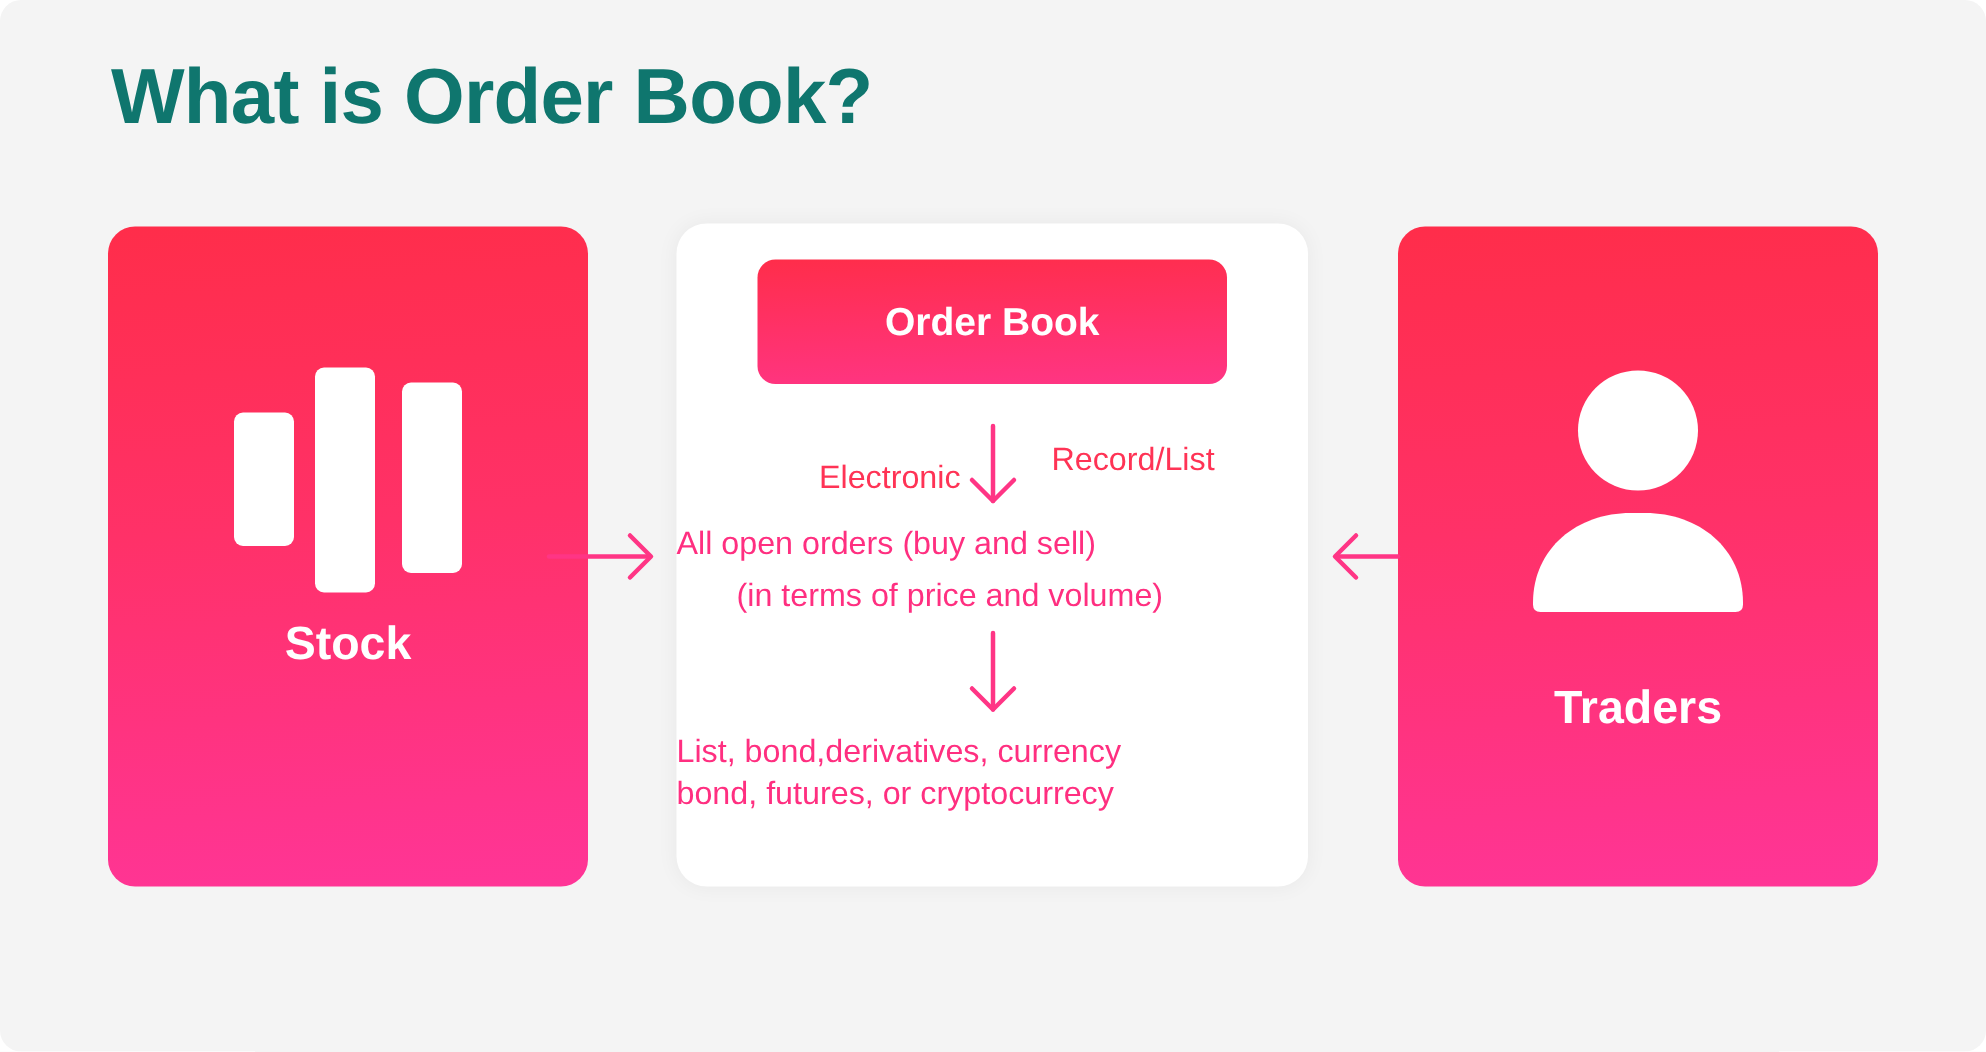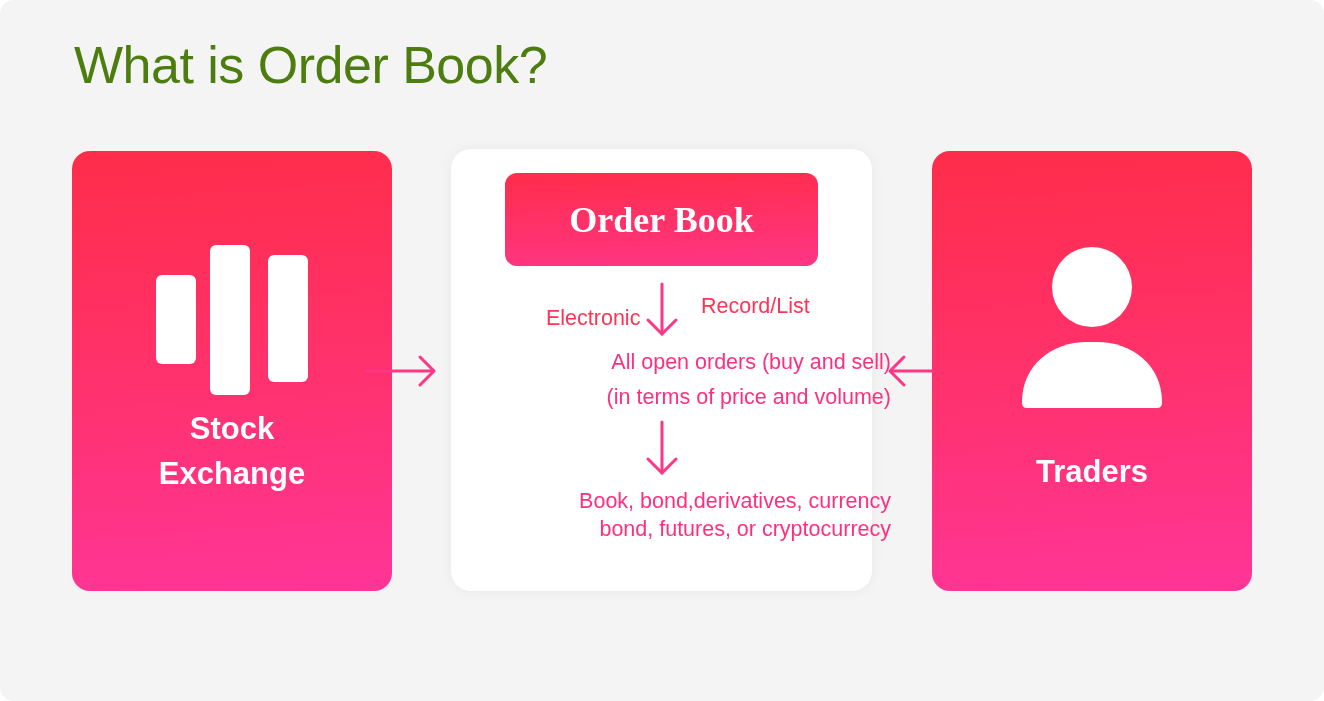--- a/index.html
+++ b/index.html
@@ -1,73 +1,72 @@
 <!DOCTYPE html>
 <html><head>
   <meta charset="utf-8">
   <style>
     html, body { margin: 0; padding: 0; background: #ffffff; }
     body { width: 1324px; height: 701px; position: relative; overflow: hidden; font-family: "Liberation Sans", sans-serif; }
     .frame { position: absolute; left: 0; top: 0; width: 1324px; height: 701px; background: #f4f4f4; border-radius: 14px; }
-    .title { position: absolute; left: 74px; top: 34px; margin: 0; font-size: 52px; font-weight: 400; color: #4d7c0f; letter-spacing: -0.5px; line-height: 62px; font-family: "Liberation Sans", sans-serif; }
+    .title { position: absolute; left: 74px; top: 34px; margin: 0; font-size: 52px; font-weight: 700; color: #0f766e; letter-spacing: -0.5px; line-height: 62px; font-family: "Liberation Sans", sans-serif; }
     .card { position: absolute; top: 151px; width: 320px; height: 440px; border-radius: 18px; background: linear-gradient(176deg, #ff2d4a 0%, #ff3168 45%, #ff3597 100%); }
     .card.left { left: 72px; }
     .card.right { left: 932px; }
     .card-label { position: absolute; left: 0; right: 0; text-align: center; color: #ffffff; font-weight: 700; font-size: 31px; line-height: 45px; }
     .left .card-label { top: 406px; top: 255px; }
     .right .card-label { top: 298px; }
     .bar { position: absolute; background: #ffffff; border-radius: 6px; }
     .center { position: absolute; left: 451px; top: 149px; width: 421px; height: 442px; background: #ffffff; border-radius: 20px; box-shadow: 0 0 14px rgba(0,0,0,0.05); }
-    .ob-btn { position: absolute; left: 505px; top: 173px; width: 313px; height: 93px; border-radius: 12px; background: linear-gradient(178deg, #ff2d4a 0%, #ff3585 100%); color: #fff; font-size: 36px; font-weight: 700; display: flex; align-items: center; justify-content: center; font-family: Liberation Serif, serif; }
+    .ob-btn { position: absolute; left: 505px; top: 173px; width: 313px; height: 83px; border-radius: 12px; background: linear-gradient(178deg, #ff2d4a 0%, #ff3585 100%); color: #fff; font-size: 26px; font-weight: 700; display: flex; align-items: center; justify-content: center; }
     .txt { position: absolute; font-size: 21.5px; line-height: 28px; white-space: nowrap; }
     .red { color: #ff3355; margin-left: 22px; }
     .pink { color: #ff2f80; }
-    .center-text { left: 451px; width: 399px; text-align: right; margin-left: 41px; }
+    .center-text { left: 451px; width: 399px; text-align: left; }
     svg { position: absolute; overflow: visible; }
   </style>
 </head>
 <body>
 
 <div class="frame"></div>
 
 <h1 class="title">What is Order Book?</h1>
 
 <div class="card left">
   <div class="bar" style="left:84px; top:124px; width:40px; height:89px;"></div>
   <div class="bar" style="left:138px; top:94px; width:40px; height:150px;"></div>
   <div class="bar" style="left:196px; top:104px; width:40px; height:127px;"></div>
   <div class="card-label">
     <div>Stock</div>
-    <div>Exchange</div>
   </div>
 </div>
 
 <div class="center"></div>
 <div class="ob-btn">Order Book</div>
 
 <svg style="left:0; top:0;" width="1324" height="701">
   <g stroke="#ff3585" stroke-width="3" fill="none" stroke-linecap="round" stroke-linejoin="round">
     <line x1="662" y1="284" x2="662" y2="334"></line>
     <polyline points="648,320 662,334 676,320"></polyline>
   </g>
 </svg>
 <span class="txt red" style="left:524px; top:304px;">Electronic</span>
 <span class="txt red" style="left:679px; top:292px;">Record/List</span>
 
 <div class="txt pink center-text" style="top:348px;">All open orders (buy and sell)</div>
-<div class="txt pink center-text" style="top:383px;">(in terms  of price and volume)</div>
+<div class="txt pink center-text" style="top:383px;padding-left:40px;">(in terms  of price and volume)</div>
 
 <svg style="left:0; top:0;" width="1324" height="701">
   <g stroke="#ff3585" stroke-width="3" fill="none" stroke-linecap="round" stroke-linejoin="round">
     <line x1="662" y1="422" x2="662" y2="473"></line>
     <polyline points="648,459 662,473 676,459"></polyline>
   </g>
 </svg>
 
-<div class="txt pink center-text" style="top:487px;">Book, bond,derivatives, currency</div>
+<div class="txt pink center-text" style="top:487px;">List, bond,derivatives, currency</div>
 <div class="txt pink center-text" style="top:515px;">bond, futures, or cryptocurrecy</div>
 
 <div class="card right">
   <svg style="left:90px; top:96px;" width="140" height="162">
     <circle cx="70" cy="40" r="40" fill="#ffffff"></circle>
     <path d="M0,155 C0,118 30,95 65,95 L75,95 C110,95 140,118 140,155 L140,156 Q140,161 135,161 L5,161 Q0,161 0,156 Z" fill="#ffffff"></path>
   </svg>
   <div class="card-label">Traders</div>
 </div>
 

